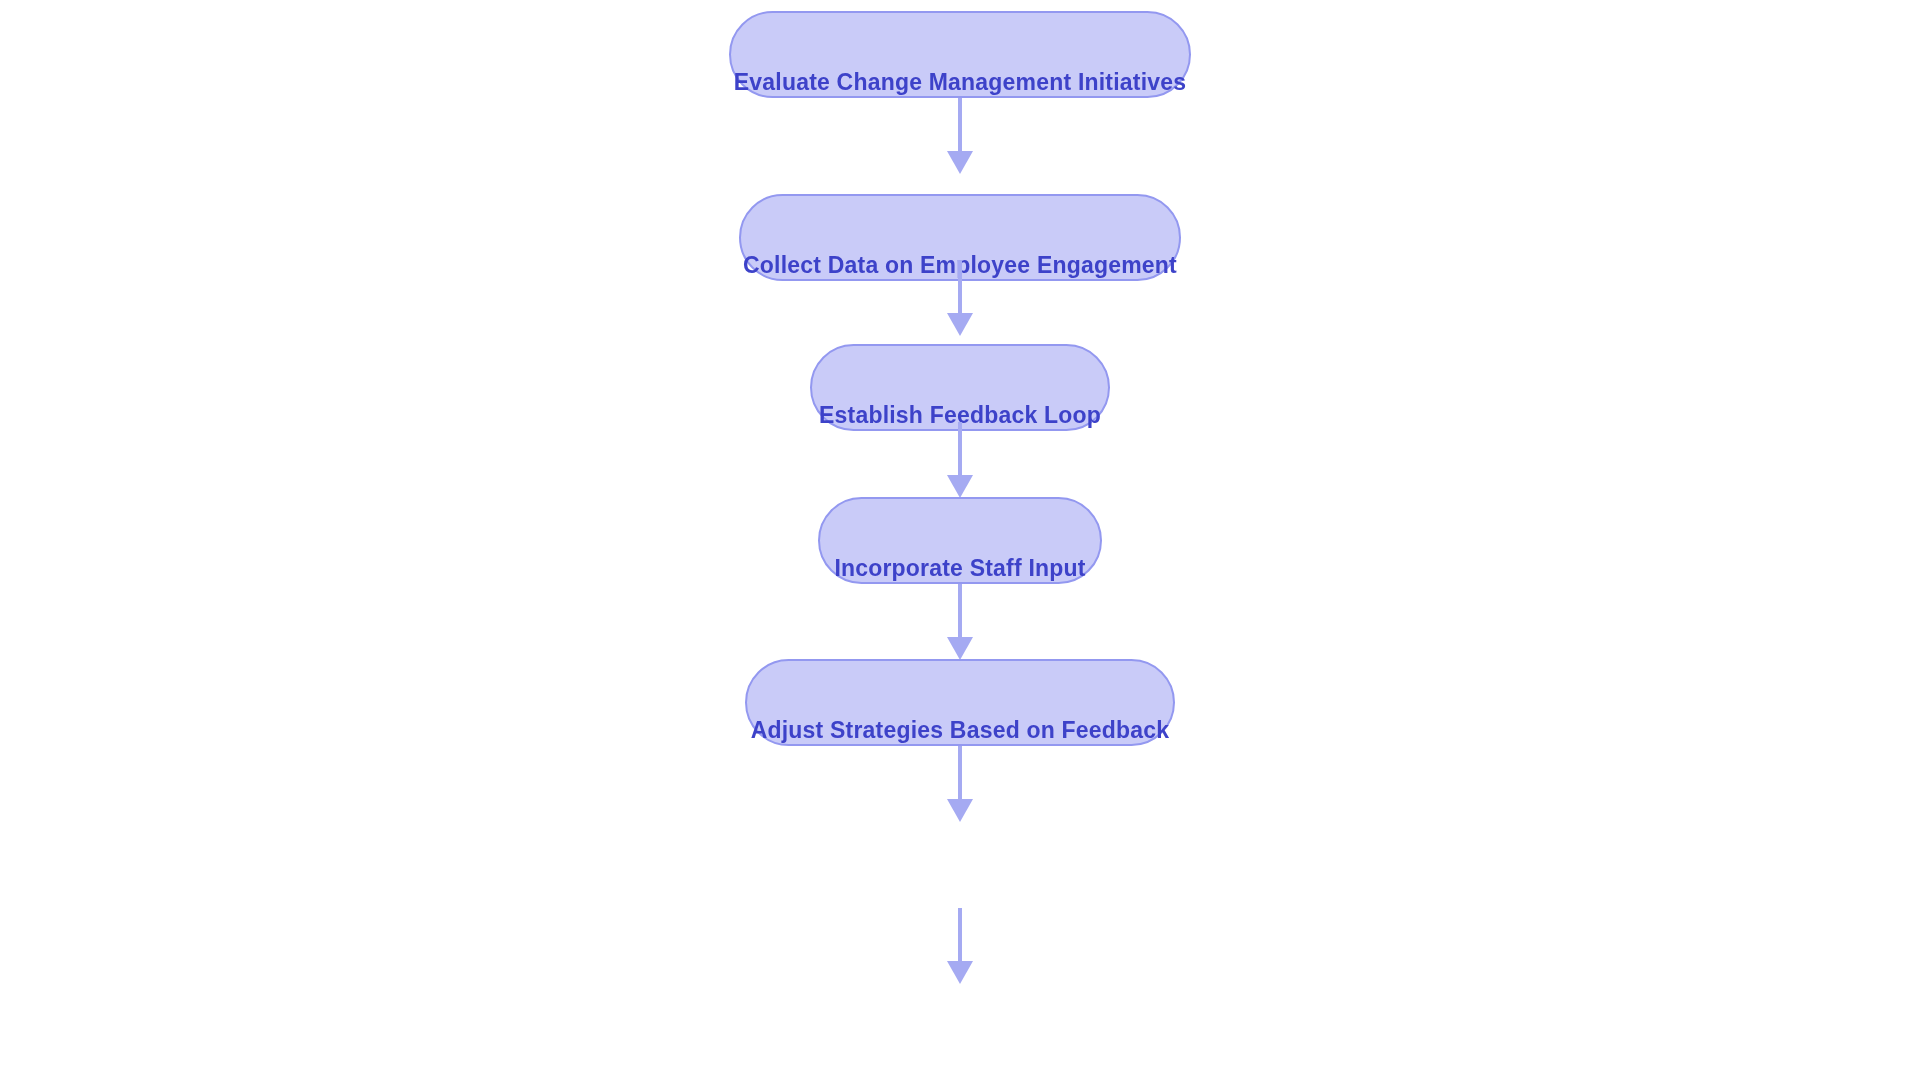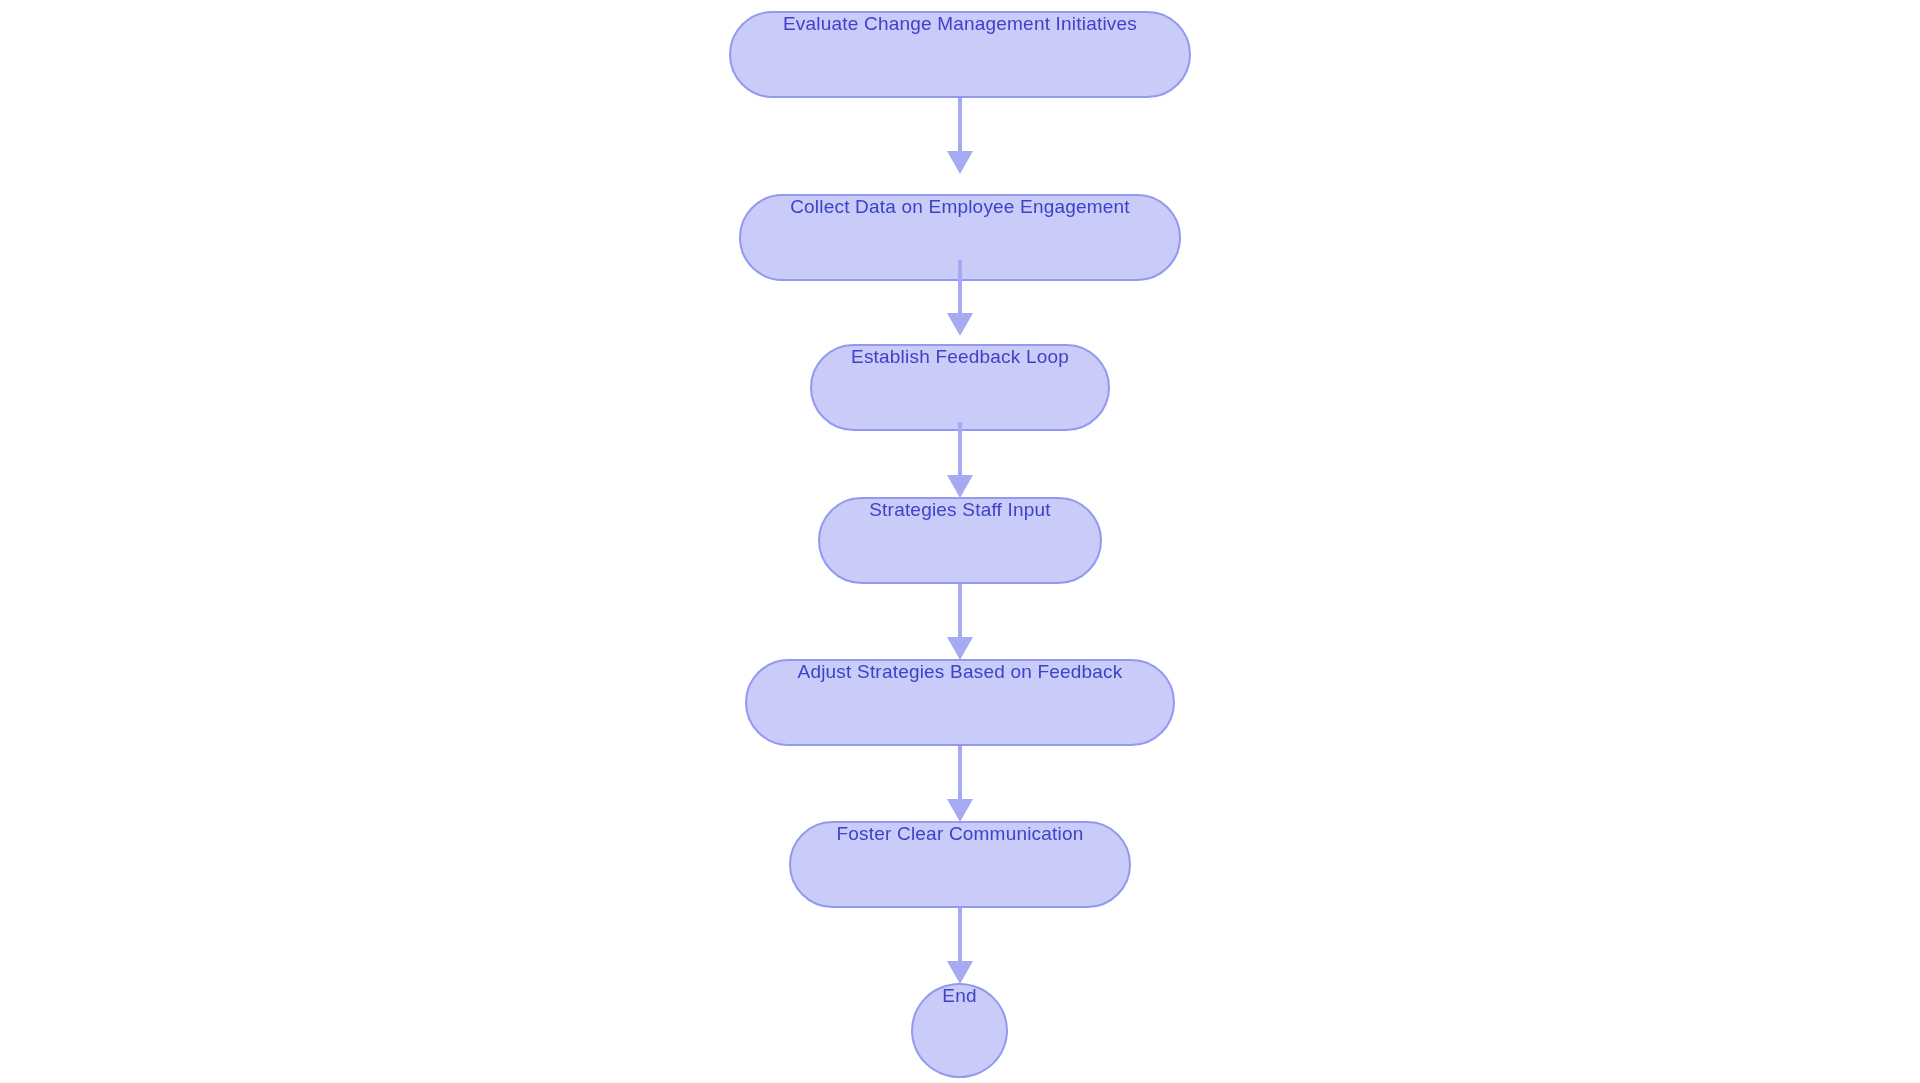--- a/index.html
+++ b/index.html
@@ -12,27 +12,27 @@
     width: 1920px;
     height: 1083px;
     background: var(--canvas-bg, #ffffff);
     font-family: "Liberation Sans", "DejaVu Sans", sans-serif;
     overflow: hidden;
   }
   .node {
     position: absolute;
     box-sizing: border-box;
     display: flex;
-    align-items: flex-start;
+    align-items: flex-end;
     justify-content: center;
     background: var(--node-fill, #c9cbf8);
     border: 2px solid var(--node-border, #9398f0);
     color: var(--node-text, #3d42c9);
-    font-size: 19px;
-    font-weight: 400;
+    font-size: 23px;
+    font-weight: 700;
     letter-spacing: 0.2px;
     text-align: center;
     white-space: nowrap;
   }
   .pill   { height: 87px; border-radius: 44px; }
   .circle { width: 97px; height: 95px; border-radius: 50%; }
 
   .n0 { left: 729px; top: 11px;  width: 462px; }
   .n1 { left: 739px; top: 173px; width: 442px; margin-top: 21px; }
   .n2 { left: 810px; top: 344px; width: 300px; }
@@ -95,43 +95,37 @@
   <div class="node pill n2">
     <span>Establish Feedback Loop</span>
   </div>
 
   <div class="arrow a2">
     <div class="line"></div>
     <div class="head"></div>
   </div>
 
   <div class="node pill n3">
-    <span>Strategies Staff Input</span>
+    <span>Incorporate Staff Input</span>
   </div>
 
   <div class="arrow a3">
     <div class="line"></div>
     <div class="head"></div>
   </div>
 
   <div class="node pill n4">
     <span>Adjust Strategies Based on Feedback</span>
   </div>
 
   <div class="arrow a4">
     <div class="line"></div>
     <div class="head"></div>
   </div>
 
-  <div class="node pill n5">
-    <span>Foster Clear Communication</span>
-  </div>
 
   <div class="arrow a5">
     <div class="line"></div>
     <div class="head"></div>
   </div>
 
-  <div class="node circle n6">
-    <span>End</span>
-  </div>
 
 </div>
 
 </body></html>

